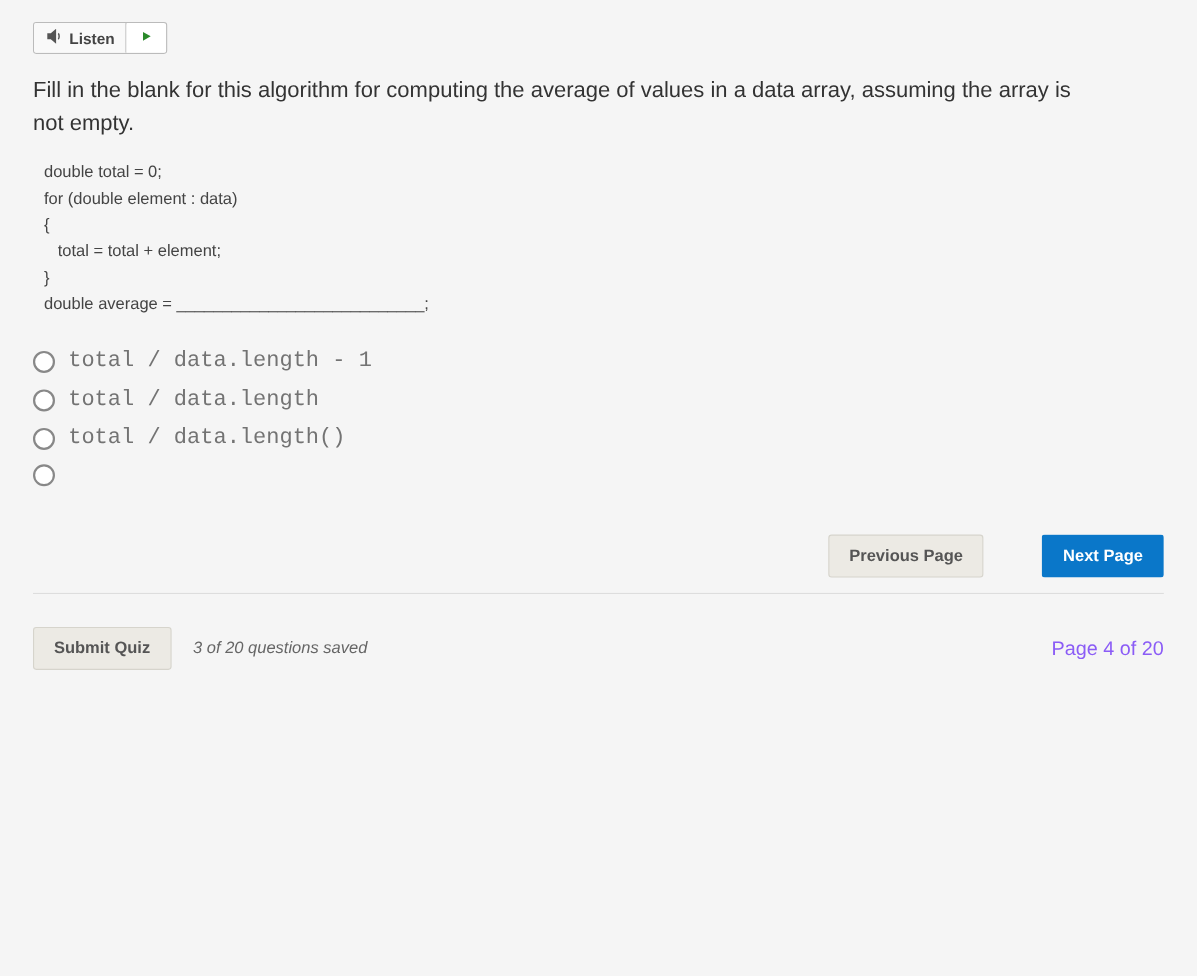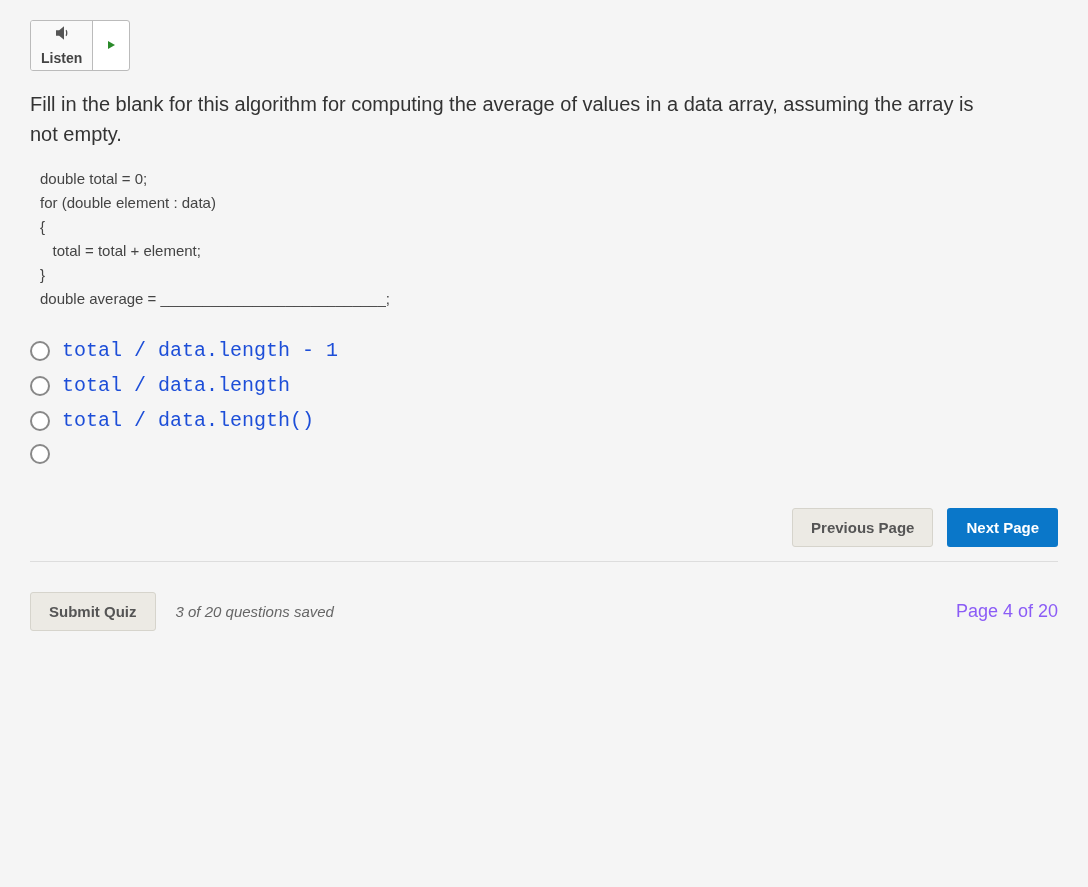--- a/index.html
+++ b/index.html
@@ -24,21 +24,20 @@
     display: flex;
     align-items: center;
     gap: 6px;
     padding: 4px 10px;
     background: #f9f9f9;
     border-right: 1px solid #bbb;
     cursor: pointer;
     font-size: 14px;
     font-weight: 600;
     color: #444;
-    flex-direction: column;
   }
   .listen-btn svg { width: 16px; height: 16px; }
   .play-btn {
     display: flex;
     align-items: center;
     justify-content: center;
     padding: 4px 12px;
     cursor: pointer;
     background: #fff;
   }
@@ -75,21 +74,21 @@
     width: 20px;
     height: 20px;
     border: 2px solid #888;
     border-radius: 50%;
     flex-shrink: 0;
     background: #fff;
   }
   .option-label {
     font-family: "Consolas", "Courier New", monospace;
     font-size: 20px;
-    color: #1d4ed8;
+    color: #737373;
   }
   .nav-row {
     display: flex;
     gap: 14px;
     padding: 14px 0;
     border-bottom: 1px solid #ddd;
     margin-bottom: 20px;
     align-items:flex-start;
     justify-content:flex-end;
   }
@@ -102,20 +101,21 @@
     cursor: pointer;
   }
   .btn-secondary {
     background: #eceae4;
     color: #555;
     border-color: #d6d4cc;
   }
   .btn-primary {
     background: #0a77c9;
     color: #fff;
+    margin-left: 39px;
   }
   .footer-row {
     display: flex;
     align-items: center;
     justify-content: space-between;
     padding-top: 10px;
   }
   .footer-left {
     display: flex;
     align-items: center;

